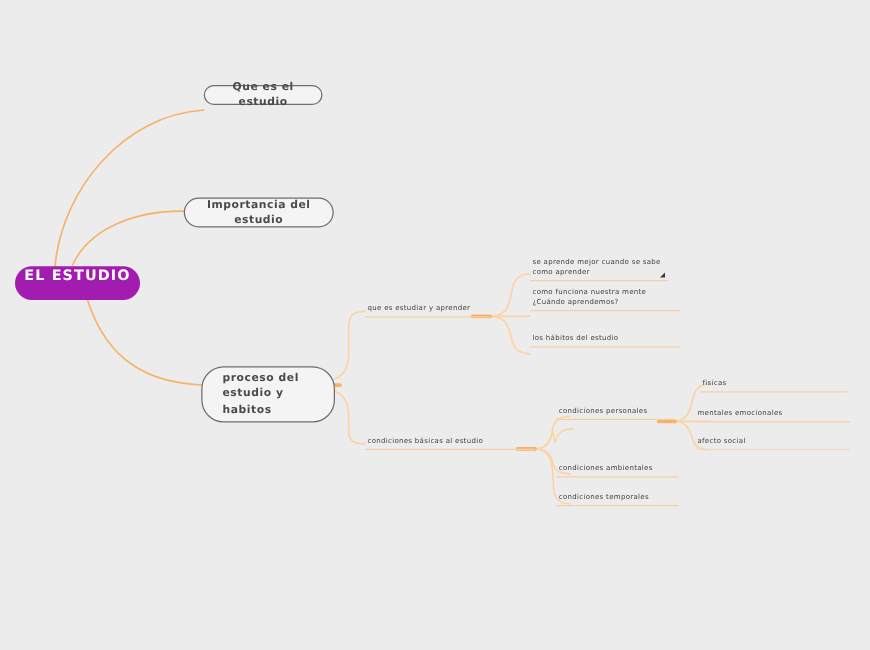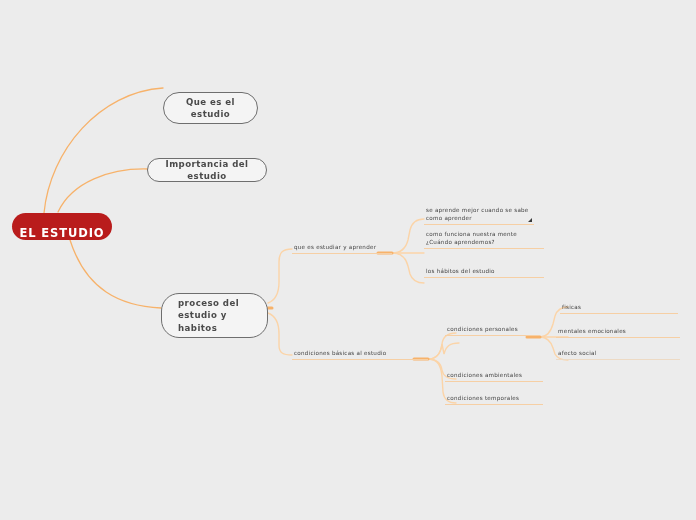--- a/index.html
+++ b/index.html
@@ -25,28 +25,28 @@
     left: 0; top: 0;
     width: 696px;
     height: 520px;
     pointer-events: none;
   }
 
   
   .node-root {
     position: absolute;
     box-sizing: border-box;
-    background: #b91c1c;
+    background: #a21caf;
     border-radius: 22px;
     color: #ffffff;
     font-weight: bold;
     font-size: 11.5px;
     letter-spacing: 0.9px;
     display: flex;
-    align-items: flex-end;
+    align-items: flex-start;
     justify-content: center;
     text-align: center;
     line-height: 1.25;
   }
 
   
   .node-pill {
     position: absolute;
     box-sizing: border-box;
     background: #f4f4f4;
@@ -136,21 +136,21 @@
       <path d="M 414 359 L 428 359"></path>
       <path d="M 527 337 L 540 337"></path>
       <path d="M 268 308 L 272 308"></path>
     </g>
   </svg>
 
   <div class="node-root" style="left:12px; top:213px; width:100px; height:27px;">
     <span>EL ESTUDIO</span>
   </div>
 
-  <div class="node-pill" style="left:163px; top:92px; width:95px; height:32px;">
+  <div class="node-pill" style="left:163px; top:68px; width:95px; height:16px;">
     <span>Que es el estudio</span>
   </div>
 
   <div class="node-pill" style="left:147px; top:158px; width:120px; height:24px;">
     <span>Importancia del estudio</span>
   </div>
 
   <div class="node-pill" style="left:161px; top:293px; width:107px; height:45px; white-space:pre-line; justify-content:flex-start; padding-left:16px; text-align:left;">
     <span>proceso del
 estudio y habitos</span>

